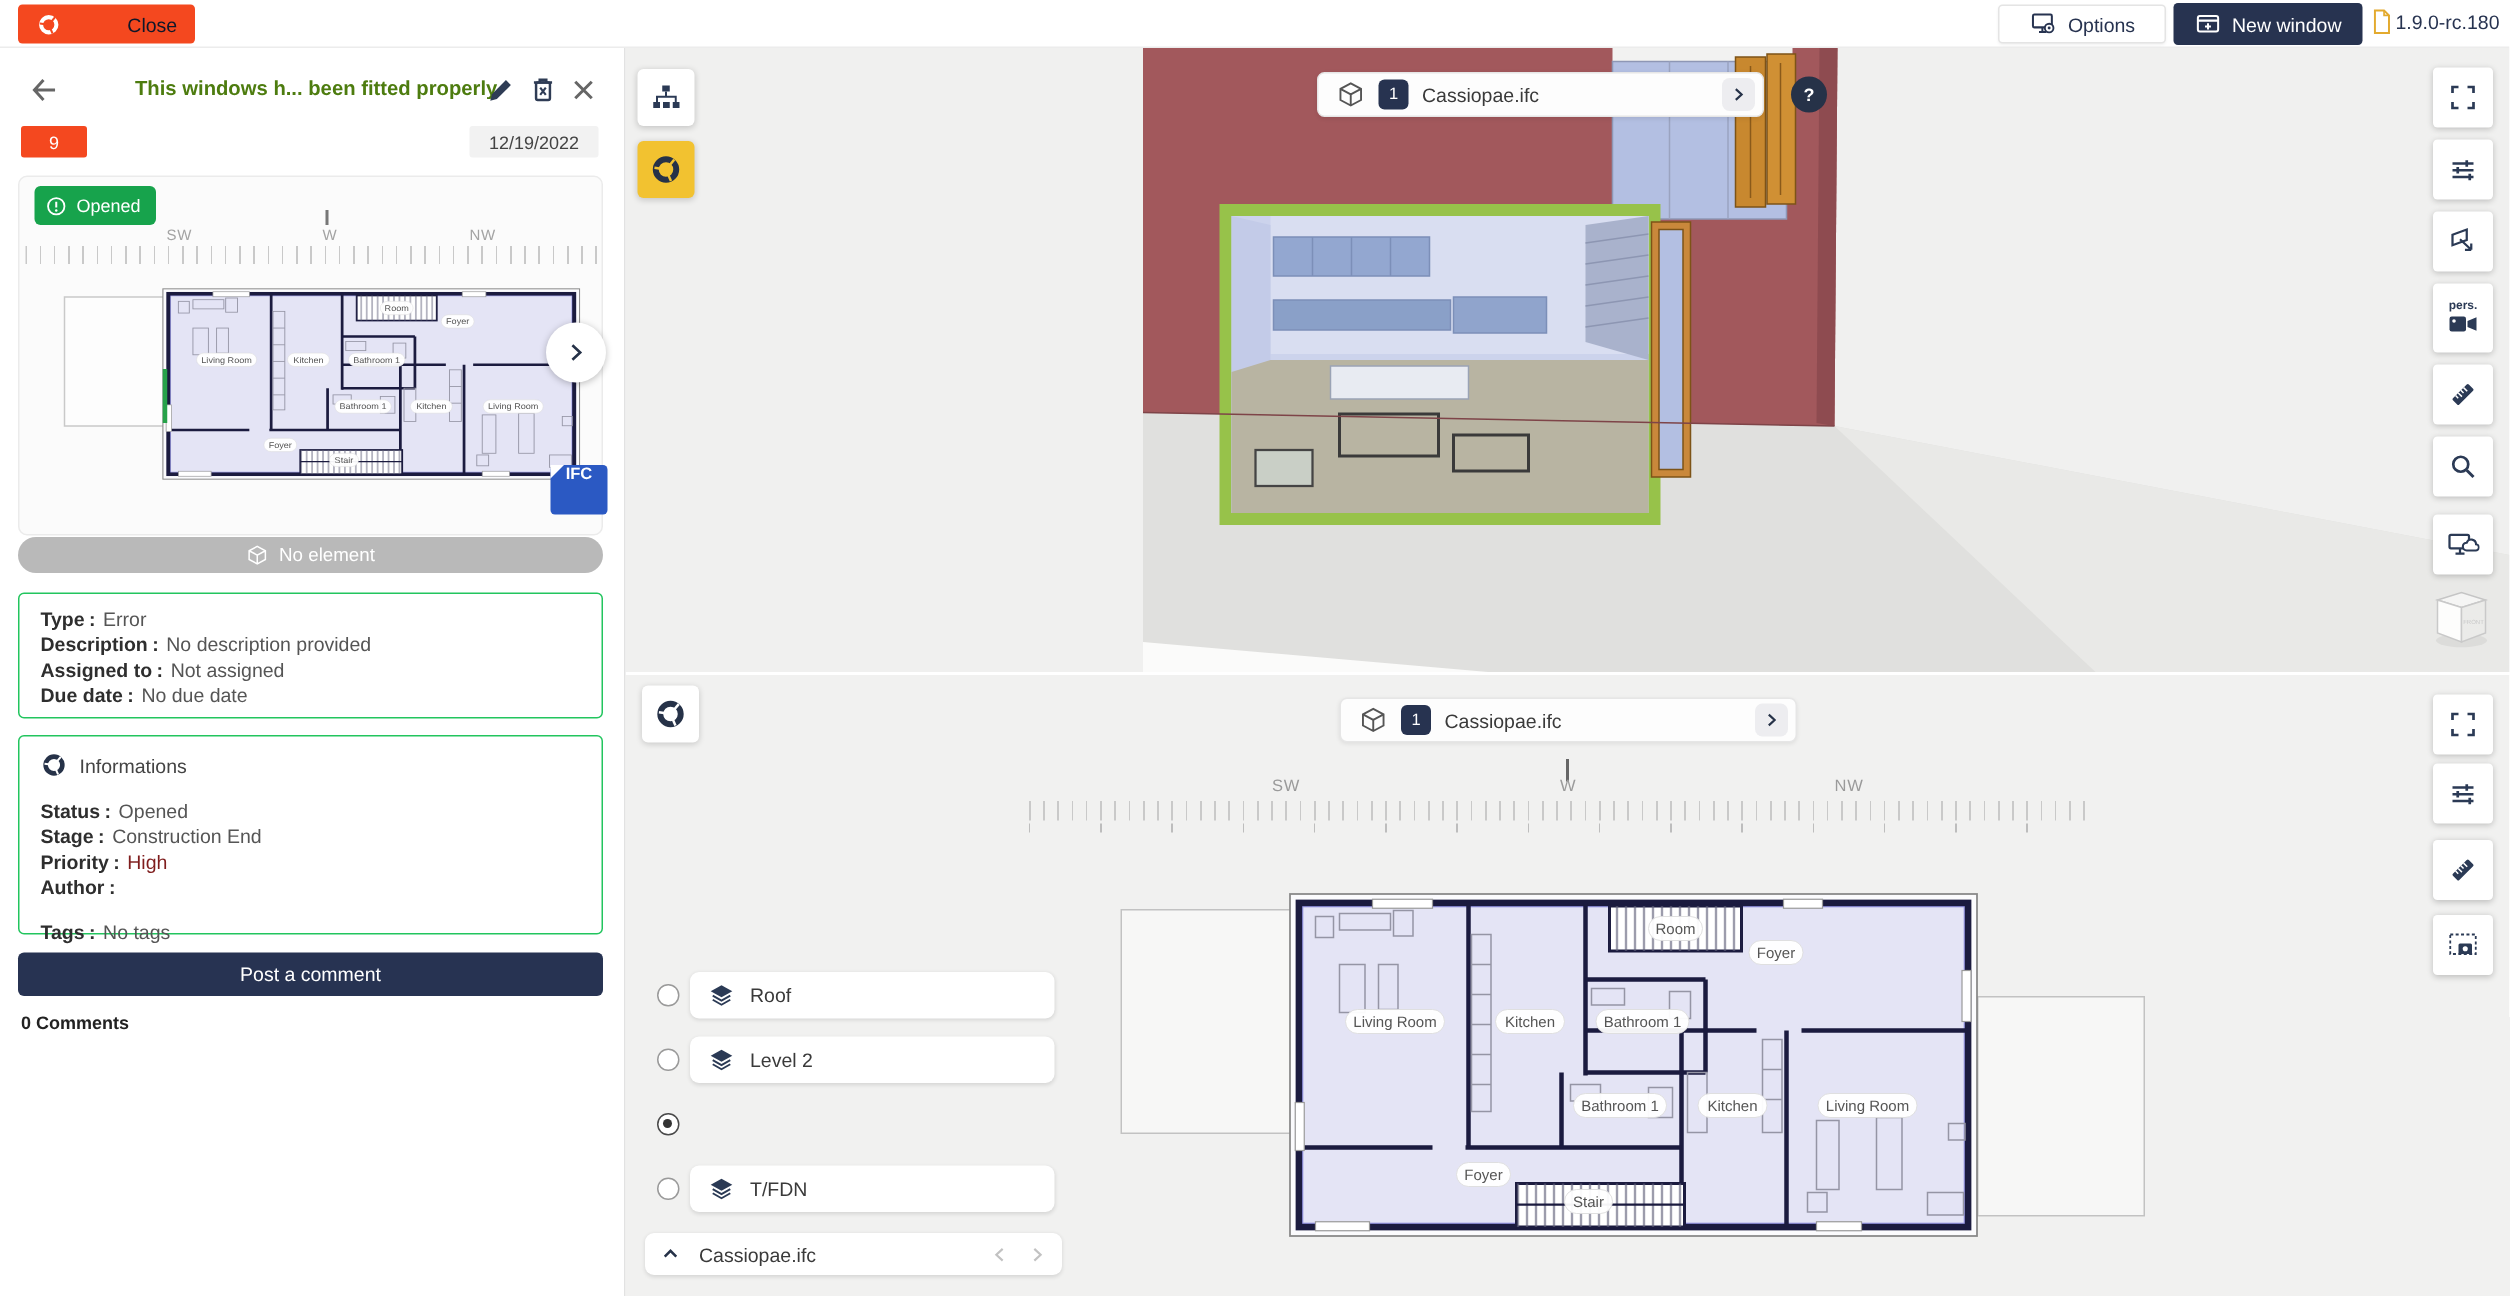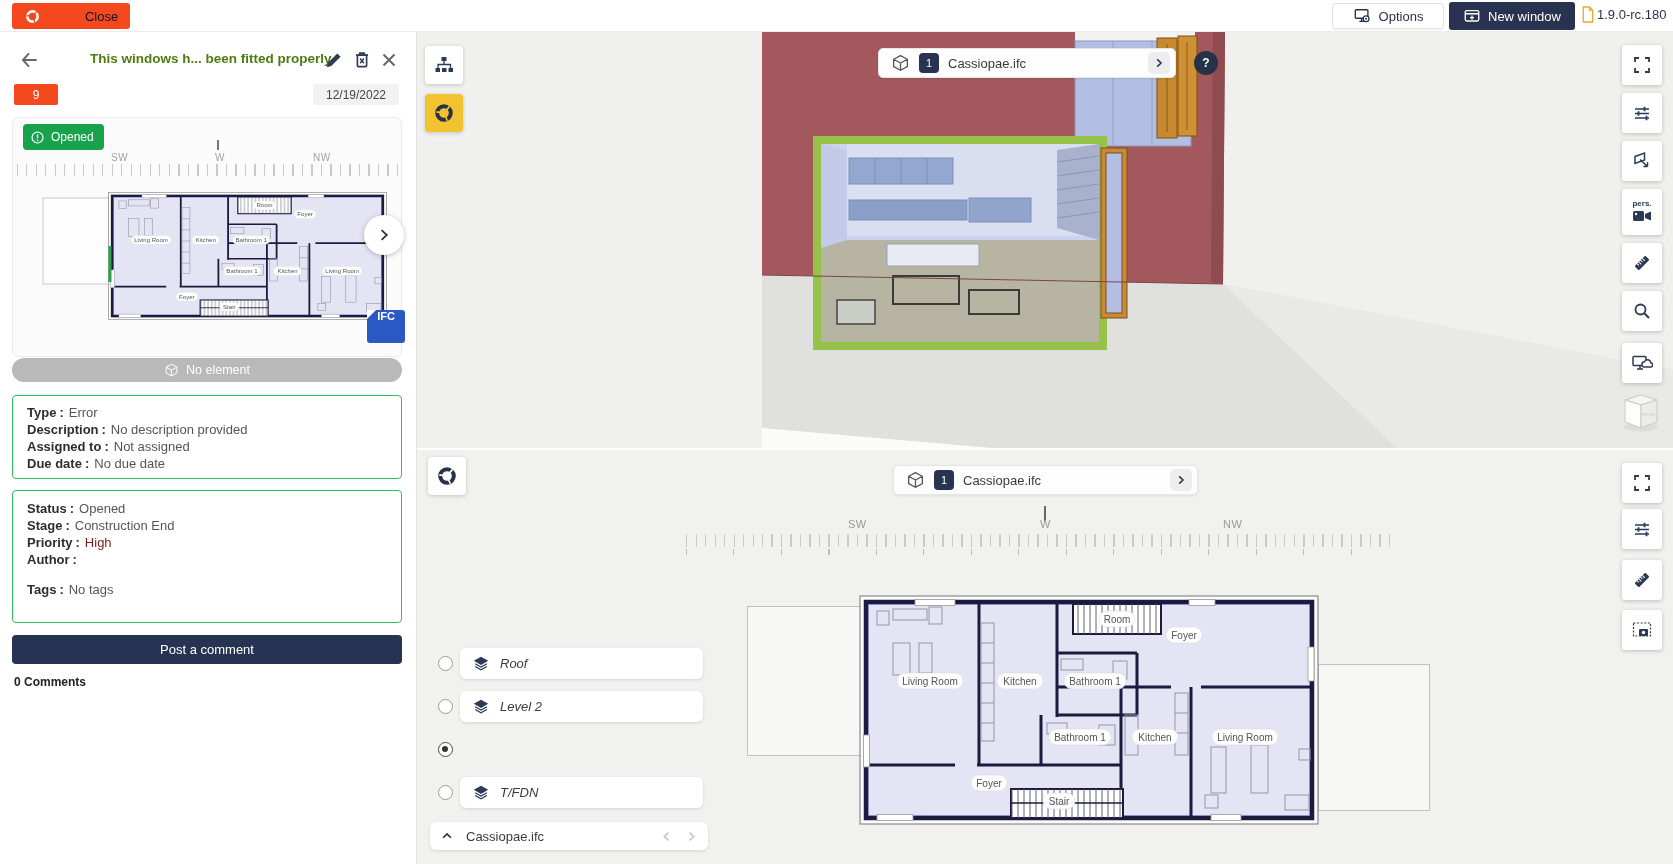--- a/index.html
+++ b/index.html
@@ -75,21 +75,21 @@
     display:flex; align-items:center; justify-content:center; }
   .chip-name { font-size:13px; color:#3a3a3a; flex:1; }
   .chip-chevron { width:22px; height:22px; background:#ededf0; border-radius:5px; display:flex; align-items:center;
     justify-content:center; cursor:pointer; }
   #help-btn { position:absolute; left:777px; top:19px; width:24px; height:24px; background:#263248; border-radius:50%;
     color:#fff; font-size:12px; font-weight:bold; display:flex; align-items:center; justify-content:center; cursor:pointer; }
   .pers-txt { font-size:8px; font-weight:bold; color:#2b3a55; line-height:8px; }
 
   
   .layer-row { position:absolute; left:43px; width:243px; height:31px; background:#fff; border-radius:6px;
-    box-shadow:0 1px 3px rgba(0,0,0,.12); display:flex; align-items:center; gap:10px; padding:0 12px; cursor:pointer;font-style:italic; }
+    box-shadow:0 1px 3px rgba(0,0,0,.12); display:flex; align-items:center; gap:10px; padding:0 12px; cursor:pointer; }
   .layer-label { font-size:13px; color:#3a3a3a; }
   .radio { position:absolute; left:21px; width:15px; height:15px; border:1.5px solid #9a9a9a; border-radius:50%;
     background:#fff; cursor:pointer; }
   .radio.checked { border-color:#4a4a4a; }
   .radio.checked::after { content:""; position:absolute; left:3px; top:3px; width:6px; height:6px;
     border-radius:50%; background:#333; }
   #file-bar { position:absolute; left:13px; top:372px; width:278px; height:28px; background:#fff; border-radius:6px;
     box-shadow:0 1px 3px rgba(0,0,0,.12); display:flex; align-items:center; gap:12px; padding:0 10px; }
   #file-bar .name { font-size:13px; color:#3a3a3a; flex:1; }
   .ctx-rect { position:absolute; border:1px solid #c2c2c2; background:#f7f7f6; }
@@ -202,20 +202,31 @@
     </div>
 
     <div class="card" style="top:363px; height:84px; padding:9px 14px">
       <div class="kv"><span class="k">Type</span><span class="sep">:</span><span class="v">Error</span></div>
       <div class="kv"><span class="k">Description</span><span class="sep">:</span><span class="v">No description provided</span></div>
       <div class="kv"><span class="k">Assigned to</span><span class="sep">:</span><span class="v">Not assigned</span></div>
       <div class="kv"><span class="k">Due date</span><span class="sep">:</span><span class="v">No due date</span></div>
     </div>
 
     <div class="card" style="top:458px; height:133px; padding:10px 14px">
+      <div id="info-header">
+        <svg width="18" height="18" viewBox="0 0 20 20">
+          <circle cx="10" cy="10" r="6.2" fill="none" stroke="#263248" stroke-width="3.4"></circle>
+          <g stroke="#fff" stroke-width="1.5">
+            <line x1="10" y1="10" x2="15" y2="4"></line>
+              <line x1="10" y1="10" x2="3" y2="9"></line>
+              <line x1="10" y1="10" x2="13" y2="17"></line>
+          </g>
+        </svg>
+        <span>Informations</span>
+      </div>
       <div class="kv"><span class="k">Status</span><span class="sep">:</span><span class="v">Opened</span></div>
       <div class="kv"><span class="k">Stage</span><span class="sep">:</span><span class="v">Construction End</span></div>
       <div class="kv"><span class="k">Priority</span><span class="sep">:</span><span class="v red">High</span></div>
       <div class="kv"><span class="k">Author</span><span class="sep">:</span><span class="v"></span></div>
       <div class="kv" style="margin-top:14px"><span class="k">Tags</span><span class="sep">:</span><span class="v">No tags</span></div>
     </div>
 
     <div id="post-btn">Post a comment</div>
     <div id="comments-count">0 Comments</div>
   </div>

